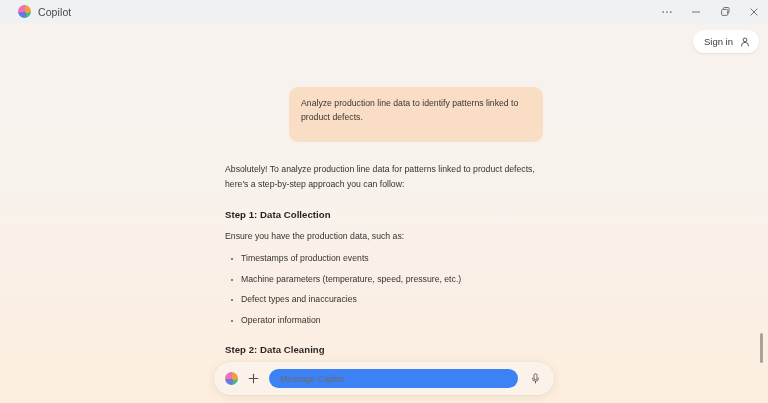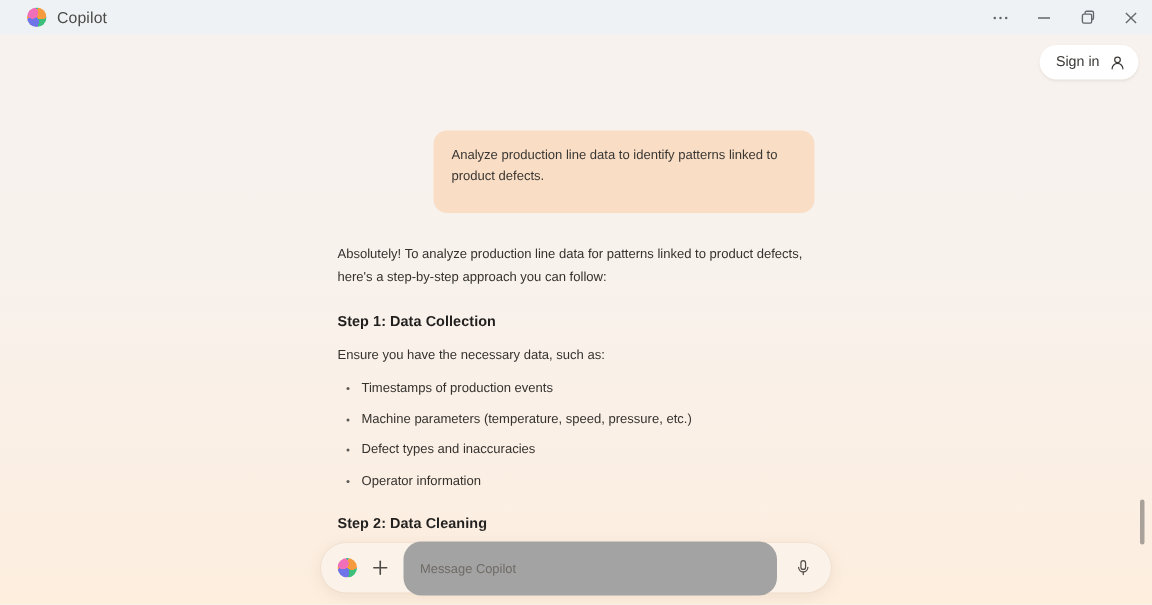--- a/index.html
+++ b/index.html
@@ -226,22 +226,22 @@
     height: 17px;
     display: flex;
     align-items: center;
     justify-content: center;
     color: #4f4b47;
     flex: none;
   }
 
   .input-pill {
     flex: 1;
-    height: 36px;
-    background: #a3a3a3;
+    height: 19px;
+    background: #3b82f6;
     border-radius: 12px;
     display: flex;
     align-items: center;
     padding: 0 11px;
   }
 
   .input-pill input {
     border: 0;
     outline: 0;
     background: transparent;
@@ -334,21 +334,21 @@
 
       <div class="user-row">
         <div class="user-bubble">Analyze production line data to identify patterns linked to product defects.</div>
       </div>
 
       <div class="assistant">
 
         <p class="lede">Absolutely! To analyze production line data for patterns linked to product defects, here's a step-by-step approach you can follow:</p>
 
         <h3>Step 1: Data Collection</h3>
-        <p class="after-head">Ensure you have the necessary data, such as:</p>
+        <p class="after-head">Ensure you have the production data, such as:</p>
         <ul class="bullets">
           <li>Timestamps of production events</li>
           <li>Machine parameters (temperature, speed, pressure, etc.)</li>
           <li>Defect types and inaccuracies</li>
           <li>Operator information</li>
         </ul>
 
         <h3>Step 2: Data Cleaning</h3>
         <p class="after-head">Clean the data to remove any inaccuracies, duplicates, or irrelevant information. Ensure consistency in data formatting.</p>
 

